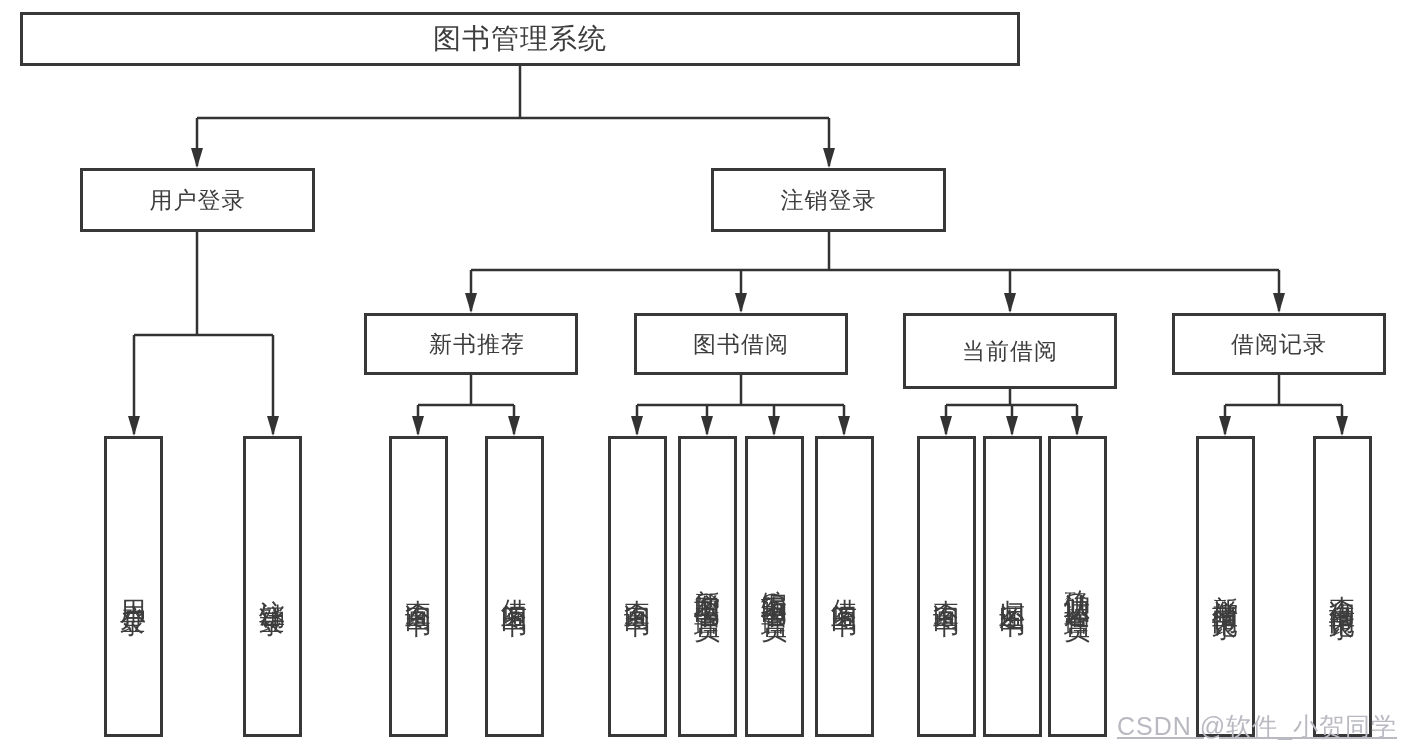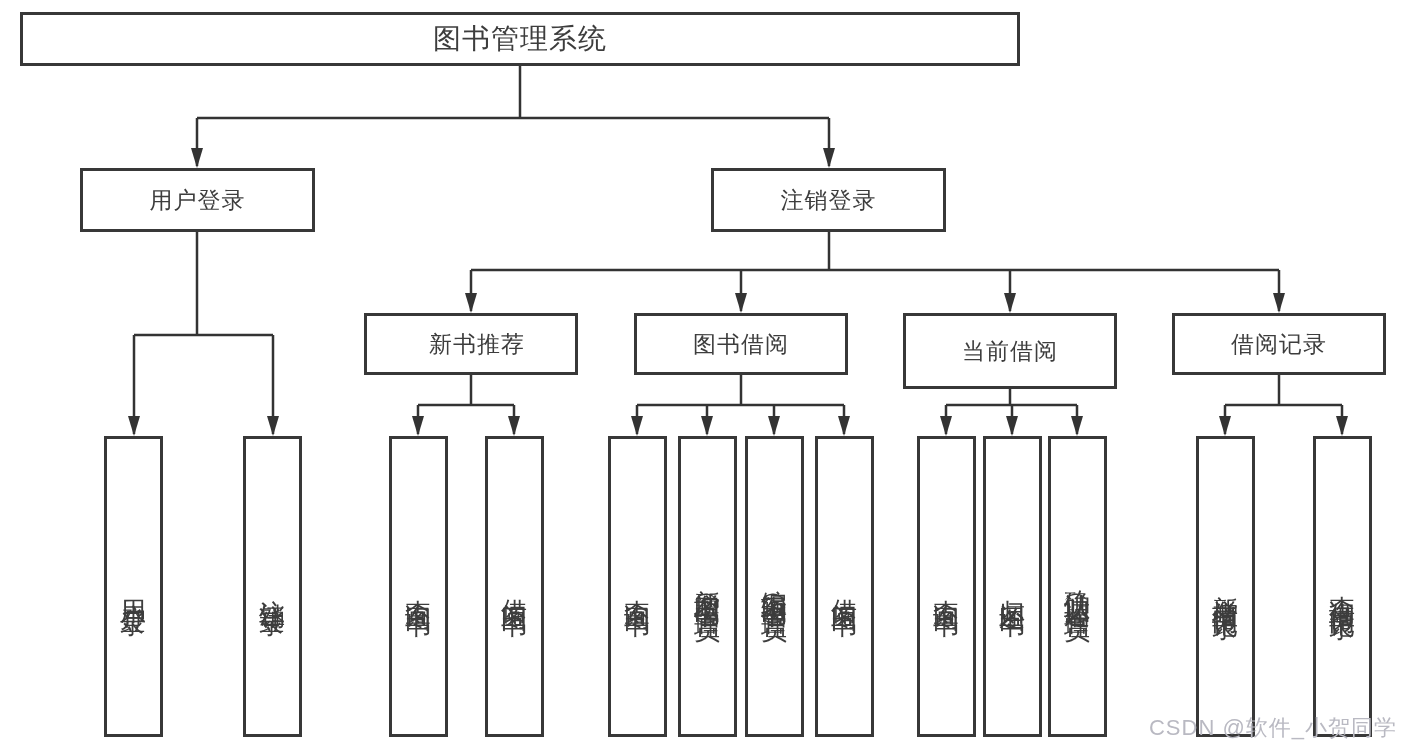--- a/index.html
+++ b/index.html
@@ -29,24 +29,25 @@
     text-orientation: mixed;
     font-size: 26px;
     line-height: 1;
     letter-spacing: 4px;
     white-space: nowrap;
   }
   #watermark {
     position: absolute;
     right: 8px;
     bottom: 4px;
-    font-size: 22px;
+    font-size: 25px;
     color: #b9b9c2;
     letter-spacing: 1px;
     white-space: nowrap;
+    text-decoration: underline;
   }
 </style>
 </head>
 <body>
 
 <div id="canvas">
 
   <svg id="wires" viewBox="0 0 1405 747" xmlns="http://www.w3.org/2000/svg">
     <defs>
       <marker id="arw" viewBox="0 0 20 12" refX="18" refY="6" markerWidth="8" markerHeight="4.8" orient="auto" markerUnits="strokeWidth">

